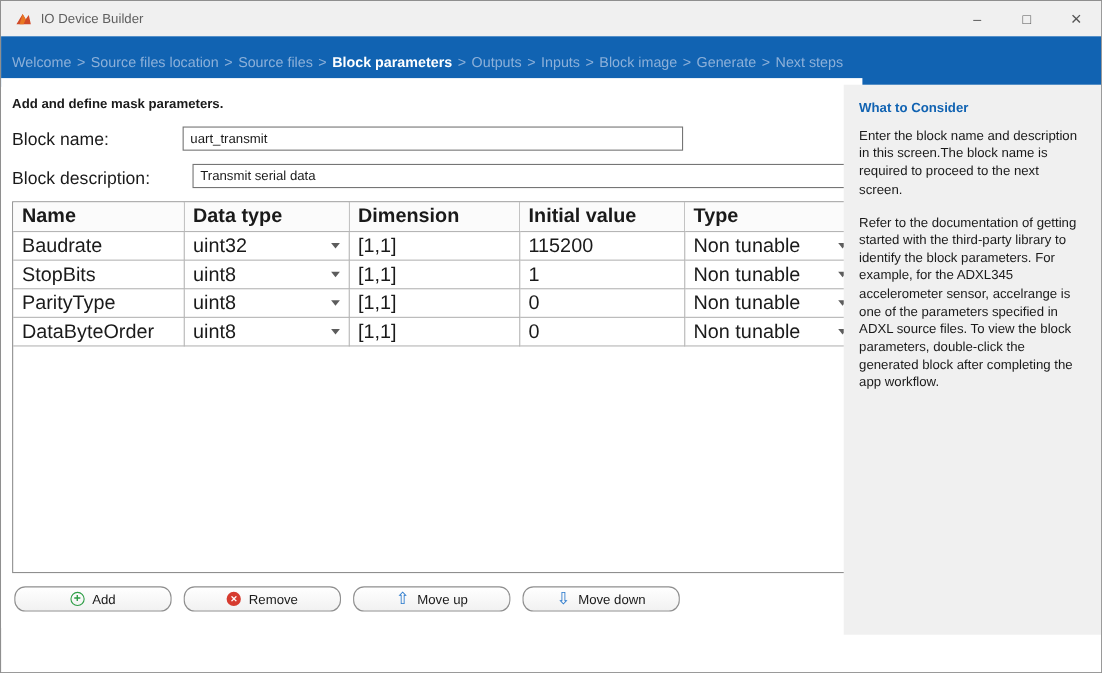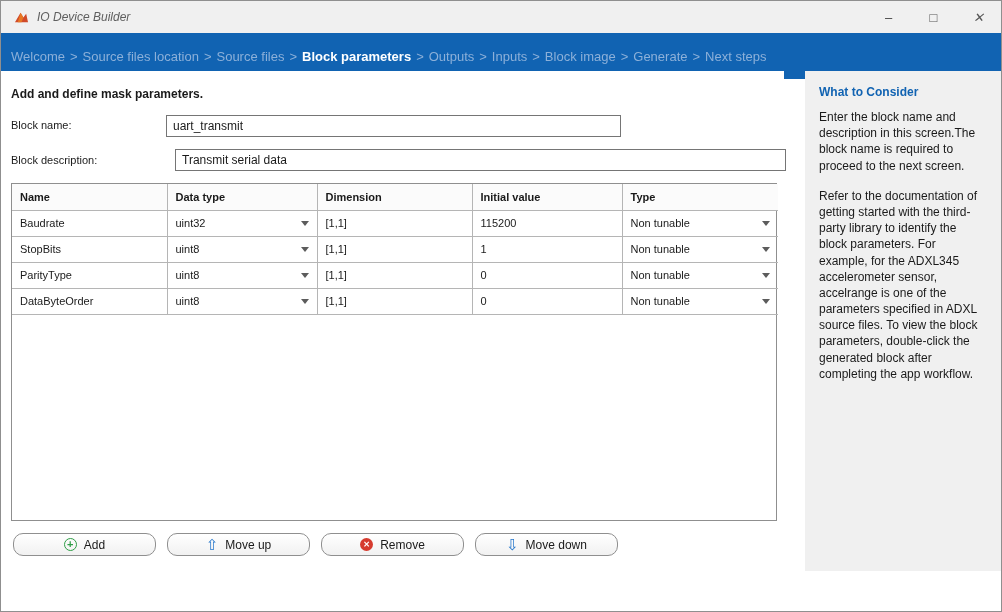--- a/index.html
+++ b/index.html
@@ -1,48 +1,48 @@
 <!DOCTYPE html>
 <html><head>
 <meta charset="utf-8">
 <style>
   * { margin:0; padding:0; box-sizing:border-box; }
   body { font-family:"Liberation Sans", sans-serif; background:#cfcfcf; }
   .window { position:relative; width:1002px; height:612px; background:#ffffff;
             border:1px solid #8f8f8f; overflow:hidden; }
 
   
-  .titlebar { height:32px; background:#f0f0f0; display:flex; align-items:center; padding-left:12px;font-style:italic; }
+  .titlebar { height:32px; background:#f0f0f0; display:flex; align-items:center; padding-left:12px; }
   .app-icon { display:inline-flex; width:16px; height:16px; align-items:center; justify-content:center; }
   .title { margin-left:8px; font-size:12px; color:#5f5f5f; }
   .win-controls { margin-left:auto; display:flex; height:100%; }
   .win-btn { width:45px; height:100%; display:flex; align-items:center; justify-content:center;
              font-size:13px; color:#555; cursor:default; }
 
   
   .nav { height:46px; background:#1163b2; display:flex; align-items:center; padding:0 10px; font-size:13px; }
   .crumb { color:#8cb0d9; white-space:nowrap; }
   .crumb.active { color:#ffffff; font-weight:bold; }
   .sep { color:#8cb0d9; margin:0 5px; }
 
   
   .content { position:absolute; top:70px; left:0; width:783px; height:500px; background:#fff; }
   .heading { position:absolute; top:16px; left:10px; font-size:12px; font-weight:bold; color:#1a1a1a; }
-  .field-label { position:absolute; left:10px; font-size:11px; color:#1a1a1a; }
+  .field-label { position:absolute; left:10px; font-size:16px; color:#1a1a1a; }
   .lbl-name { top:48px; }
   .lbl-desc { top:83px; }
   .text-input { position:absolute; left:165px; height:22px; border:1px solid #757575; background:#fff;
                 font-family:inherit; font-size:12px; padding:0 6px; color:#1a1a1a; }
   .in-name { top:44px; width:455px; }
   .in-desc { top:78px; width:611px;margin-left:9px; }
 
   
   .table-wrap { position:absolute; top:112px; left:10px; width:766px; height:338px;
                 border:1px solid #8f8f8f; background:#fff; }
-  table { border-collapse:collapse; width:100%; table-layout:fixed; font-size:11px; }
+  table { border-collapse:collapse; width:100%; table-layout:fixed; font-size:18px; }
   col.c1 { width:155px; } col.c2 { width:150px; } col.c3 { width:155px; }
   col.c4 { width:150px; } col.c5 { width:156px; }
   th { text-align:left; font-weight:bold; background:#fbfbfb; }
   th, td { border-right:1px solid #b5b5b5; border-bottom:1px solid #b5b5b5;
            padding:0 8px; height:26px; color:#1a1a1a; position:relative;
            white-space:nowrap; overflow:hidden; }
   th:last-child, td:last-child { border-right:none; }
   .caret { position:absolute; right:8px; top:50%; margin-top:-2px; width:0; height:0;
            border-left:4px solid transparent; border-right:4px solid transparent;
            border-top:5px solid #5c5c5c; }
@@ -59,21 +59,21 @@
   .ic-add::before { content:"+"; margin-top:-1px; }
   .ic-remove { width:13px; height:13px; background:#d63b2f; border-radius:50%; color:#fff;
                font-size:8px; font-weight:bold; line-height:1; }
   .ic-remove::before { content:"\2715"; }
   .ic-up { color:#2878cc; font-size:15px; line-height:1; }
   .ic-up::before { content:"\21E7"; }
   .ic-down { color:#2878cc; font-size:15px; line-height:1; }
   .ic-down::before { content:"\21E9"; }
 
   
-  .sidebar { position:absolute; top:70px; right:0; width:196px; height:500px; background:#f0f0f0;
+  .sidebar { position:absolute; top:76px; right:0; width:234px; height:500px; background:#f0f0f0;
              padding:14px 14px 0 14px; font-size:12px; color:#1a1a1a; }
   .sidebar h3 { font-size:12px; font-weight:bold; color:#1163b2; margin-bottom:10px; }
   .sidebar p { line-height:1.35; margin-bottom:14px; }
 
   
   .footer { position:absolute; bottom:0; left:0; width:100%; height:42px; background:#f0f0f0;
             border-top:1px solid #d9d9d9; }
   .btn { position:absolute; top:8px; height:25px; border:1px solid #8f8f8f; border-radius:4px;
          background:linear-gradient(#ffffff,#f1f1f1); font-family:inherit; font-size:12px;
          color:#1a1a1a; cursor:default; }
@@ -180,26 +180,26 @@
         </tbody>
       </table>
     </div>
 
     <div class="actions">
       <button class="act-btn">
         <span class="ic ic-add"></span>
         <span>Add</span>
       </button>
       <button class="act-btn">
+        <span class="ic ic-remove"></span>
+        <span>Remove</span>
+      </button>
+      <button class="act-btn">
         <span class="ic ic-up"></span>
         <span>Move up</span>
-      </button>
-      <button class="act-btn">
-        <span class="ic ic-remove"></span>
-        <span>Remove</span>
       </button>
       <button class="act-btn">
         <span class="ic ic-down"></span>
         <span>Move down</span>
       </button>
     </div>
   </div>
 
   <div class="sidebar">
     <h3>What to Consider</h3>

